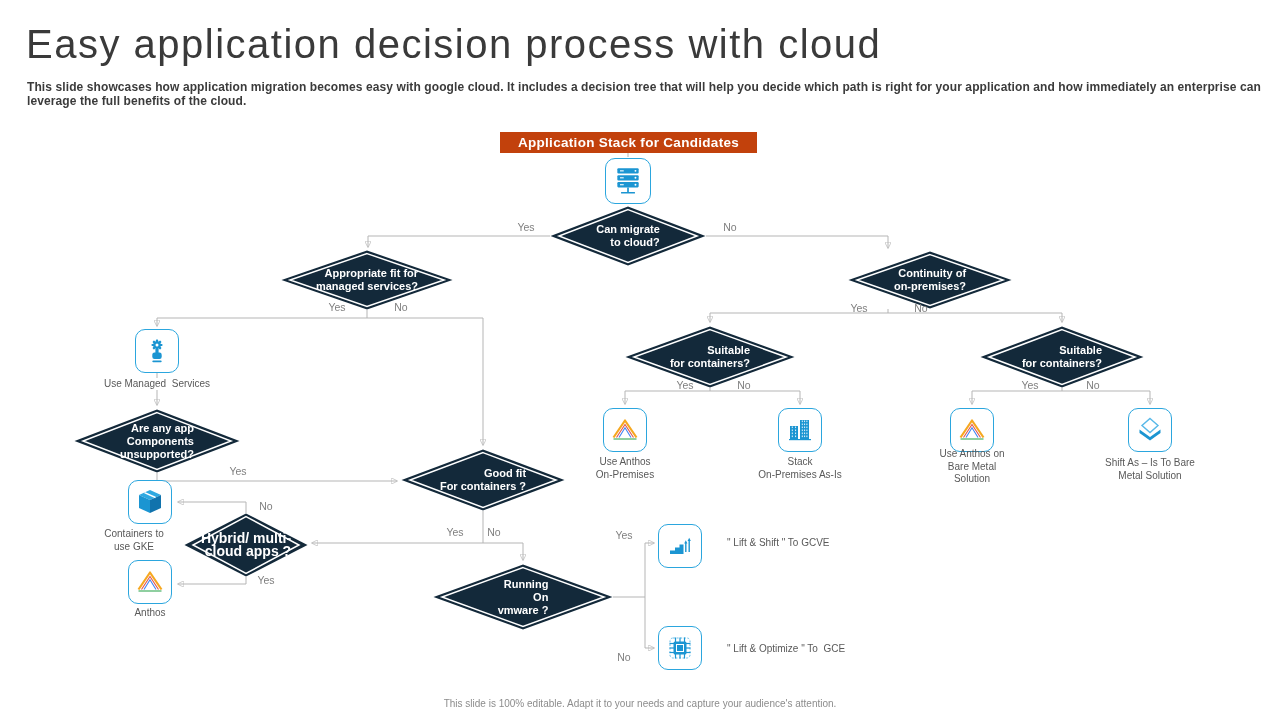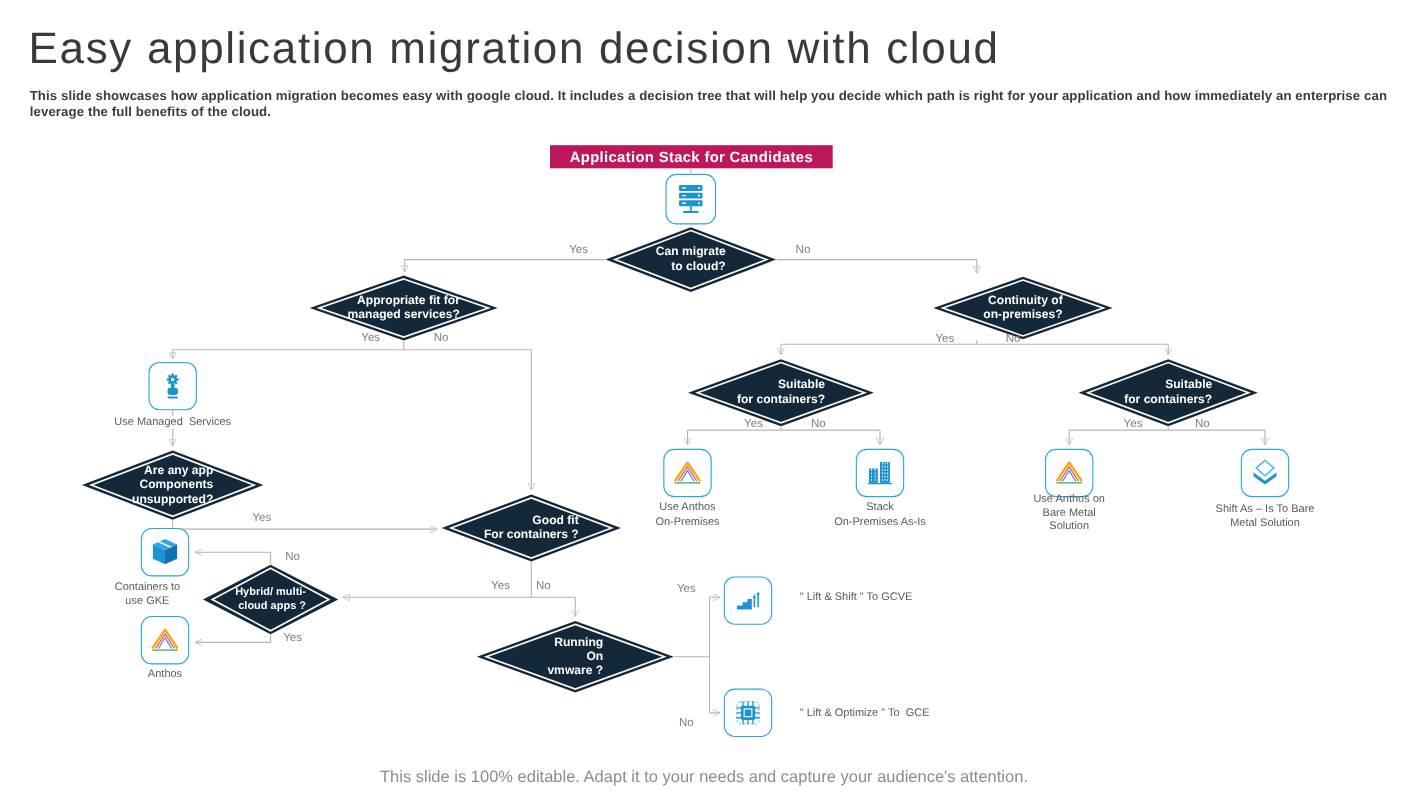--- a/index.html
+++ b/index.html
@@ -8,44 +8,44 @@
   .abs{position:absolute;}
   
   .title{left:26px;top:22px;width:1000px;font-size:40px;letter-spacing:1.5px;
          color:#3a3a3a;font-weight:400;}
   .subtitle{left:27px;top:80px;width:1234px;font-size:12px;line-height:14px;
             color:#3b3b3b;font-weight:700;letter-spacing:0.1px;}
   .banner{left:500px;top:132px;width:257px;height:21px;display:flex;
           align-items:center;justify-content:center;color:#fff;font-weight:700;
           font-size:13.5px;letter-spacing:0.3px;}
   .footer{left:0;top:698px;width:1280px;text-align:center;color:#8c8c8c;
-          font-size:15px;}
+          font-size:10px;}
   
   #connectors{left:0;top:0;pointer-events:none;}
   #connectors path{fill:none;stroke:#b5b5b5;stroke-width:1;}
   .diamond{display:block;}
   .diamond svg{position:absolute;left:0;top:0;}
   .d-label{position:absolute;inset:0;display:flex;align-items:center;
            justify-content:center;text-align:right;color:#fff;font-weight:700;
            font-size:11px;line-height:13px;white-space:pre-wrap;}
   .icon-box{width:44px;height:44px;background:#fff;border:1.6px solid #2ba6de;
             border-radius:10px;box-sizing:border-box;display:flex;
             align-items:center;justify-content:center;}
   .icon-box.big{width:46px;height:46px;}
   .yn{transform:translateX(-50%);color:#7f7f7f;font-size:10.5px;}
   .caption{transform:translateX(-50%);text-align:center;color:#595959;
            font-size:10px;line-height:12.5px;white-space:pre-wrap;}
   .caption.leftal{transform:none;text-align:left;}
 </style>
 </head>
 <body>
 
-<div class="abs title">Easy application migration decision with cloud</div>
+<div class="abs title">Easy application decision process with cloud</div>
 <div class="abs subtitle">This slide showcases how application migration becomes easy with google cloud. It includes a decision tree that will help you  decide which path is right for your  application and how immediately an enterprise can leverage the full benefits of the cloud.</div>
-<div class="abs banner" style="background:#be185d">
+<div class="abs banner" style="background:#c2410c">
   <span>Application Stack for Candidates</span>
 </div>
 
 <svg id="connectors" class="abs" width="1280" height="720">
   <defs>
     <marker id="arr" viewBox="0 0 10 10" refX="9" refY="5" markerWidth="6.5" markerHeight="6.5" orient="auto">
       <path d="M0,0 L10,5 L0,10 Z" fill="#9e9e9e" stroke="none"></path>
     </marker>
   </defs>
   <path d="M628 153 V157"></path>
@@ -136,21 +136,21 @@
        <polygon points="82,3.6 155,31 82,58.4 9,31" fill="none" stroke="#ffffff" stroke-width="1.5"></polygon>
      </svg>
   <div class="d-label">Good fit
 For containers ?</div>
 </div>
 <div class="abs diamond" style="left:184px;top:513px;width:124px;height:64px">
     <svg width="124" height="64" viewBox="0 0 124 64">
        <polygon points="62,0.5 123.5,32 62,63.5 0.5,32" fill="#13293a"></polygon>
        <polygon points="62,3.6 115,32 62,60.4 9,32" fill="none" stroke="#ffffff" stroke-width="1.5"></polygon>
      </svg>
-  <div class="d-label" style="font-size:10px">Hybrid/ multi-
+  <div class="d-label" style="font-size:14px">Hybrid/ multi-
 cloud apps ?</div>
 </div>
 <div class="abs diamond" style="left:433px;top:564px;width:180px;height:66px">
     <svg width="180" height="66" viewBox="0 0 180 66">
        <polygon points="90,0.5 179.5,33 90,65.5 0.5,33" fill="#13293a"></polygon>
        <polygon points="90,3.6 171,33 90,62.4 9,33" fill="none" stroke="#ffffff" stroke-width="1.5"></polygon>
      </svg>
   <div class="d-label">Running
 On
 vmware ?</div>

